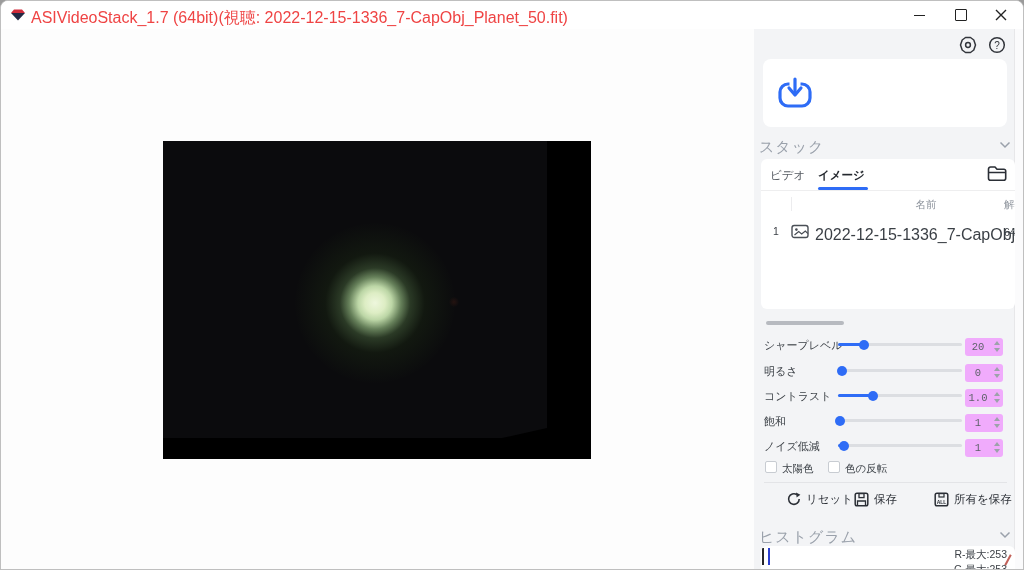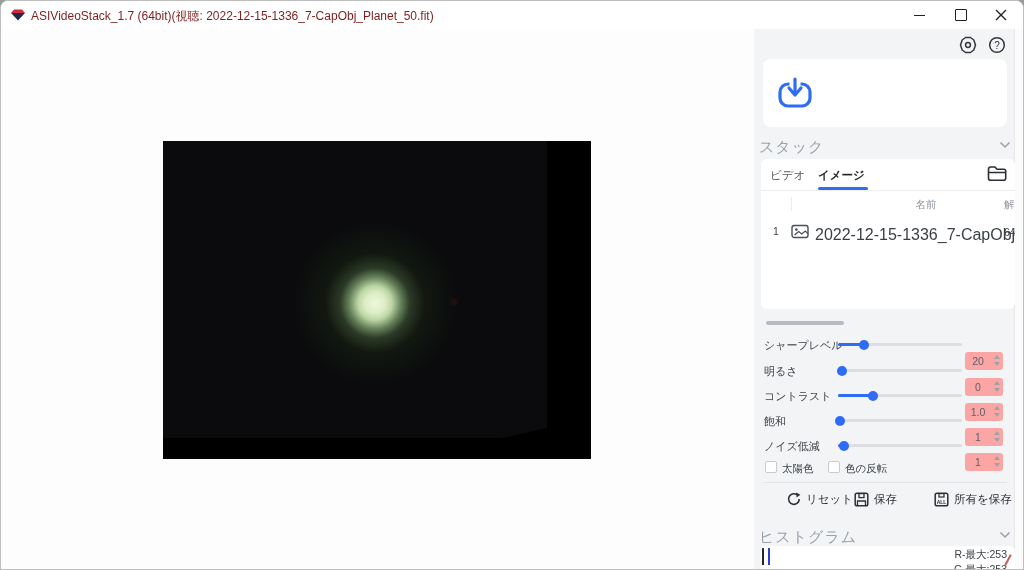--- a/index.html
+++ b/index.html
@@ -1,20 +1,20 @@
 <!DOCTYPE html>
 <html><head>
 <meta charset="utf-8">
 <style>
   html,body{margin:0;padding:0;background:#9b9b9b;font-family:"Liberation Sans",sans-serif;-webkit-font-smoothing:antialiased;}
   #window{position:relative;width:1024px;height:570px;background:#fdfdfd;border:1px solid #bfbfbf;
           border-radius:8px 8px 0 0;overflow:hidden;box-sizing:border-box;}
   
   .titlebar{position:absolute;left:0;top:0;width:100%;height:28px;background:#ffffff;border-bottom:1px solid #ececec;}
-  .title-text{position:absolute;left:30px;top:7px;font-size:12px;color:#7f1d1d;white-space:nowrap;}
+  .title-text{position:absolute;left:30px;top:7px;font-size:16px;color:#ef4444;white-space:nowrap;}
   .logo{position:absolute;left:10px;top:8px;width:14px;height:12px;}
   .win-btn{position:absolute;top:0;width:40px;height:28px;display:flex;align-items:center;justify-content:center;}
   .btn-min{right:84px;} .btn-max{right:42px;} .btn-close{right:2px;}
   .min-glyph{width:11px;height:0;border-top:1.4px solid #222;}
   .max-glyph{width:10px;height:10px;border:1.3px solid #222;border-radius:1px;}
   
   .main-area{position:absolute;left:0;top:28px;width:753px;height:542px;background:#fdfdfd;}
   .canvas{position:absolute;left:162px;top:112px;width:428px;height:318px;background:#000;}
   .canvas-inner{position:absolute;left:0;top:0;width:384px;height:297px;background:#0b0b0d;
                 clip-path:polygon(0 0,100% 0,100% calc(100% - 10px),calc(100% - 45px) 100%,0 100%);}
@@ -49,21 +49,21 @@
   .row-icon{position:absolute;left:30px;top:7px;}
   .row-name{position:absolute;left:54px;top:9px;font-size:16px;color:#3a3f45;white-space:nowrap;}
   .row-res{position:absolute;left:243px;top:9px;font-size:10.5px;color:#3a3f45;white-space:nowrap;}
   .progress-bar{position:absolute;left:765px;top:320px;width:78px;height:4px;background:#b7bac0;border-radius:2px;}
   
   .srow{position:absolute;left:763px;width:251px;height:20px;}
   .srow .slabel{position:absolute;left:0;top:4px;font-size:11px;color:#3a3f45;white-space:nowrap;}
   .track{position:absolute;left:74px;top:9px;width:124px;height:3px;background:#dcdee2;border-radius:2px;}
   .fill{position:absolute;left:0;top:0;height:3px;background:#2e6cf6;border-radius:2px;}
   .handle{position:absolute;top:50%;width:10px;height:10px;border-radius:50%;background:#2e6cf6;transform:translate(-50%,-50%);}
-  .spinbox{position:absolute;left:201px;top:18px;width:38px;height:18px;background:#fca5a5;border-radius:3px;}
+  .spinbox{position:absolute;left:201px;top:4px;width:38px;height:18px;background:#f0abfc;border-radius:3px;font-family:Liberation Mono, monospace;}
   .spinval{position:absolute;left:0;top:3px;width:26px;text-align:center;font-size:10.5px;color:#5c6168;}
   .spin-arrows{position:absolute;right:3px;top:3px;display:flex;flex-direction:column;gap:3px;}
   .arr-up{width:0;height:0;border-left:3px solid transparent;border-right:3px solid transparent;border-bottom:4px solid #9ca2aa;}
   .arr-dn{width:0;height:0;border-left:3px solid transparent;border-right:3px solid transparent;border-top:4px solid #9ca2aa;}
   
   .cbrow{position:absolute;left:764px;top:460px;height:14px;}
   .cb{position:absolute;top:0;width:12px;height:12px;background:#fff;border:1px solid #c8ccd2;border-radius:2px;box-sizing:border-box;}
   .cb-label{position:absolute;top:1px;font-size:10.5px;color:#3a3f45;white-space:nowrap;}
   .btn-divider{position:absolute;left:763px;top:481px;width:243px;height:1px;background:#e3e4e7;}
   .abtn{position:absolute;top:489px;height:18px;display:flex;align-items:center;gap:5px;font-size:11.5px;color:#2b2f36;white-space:nowrap;}

